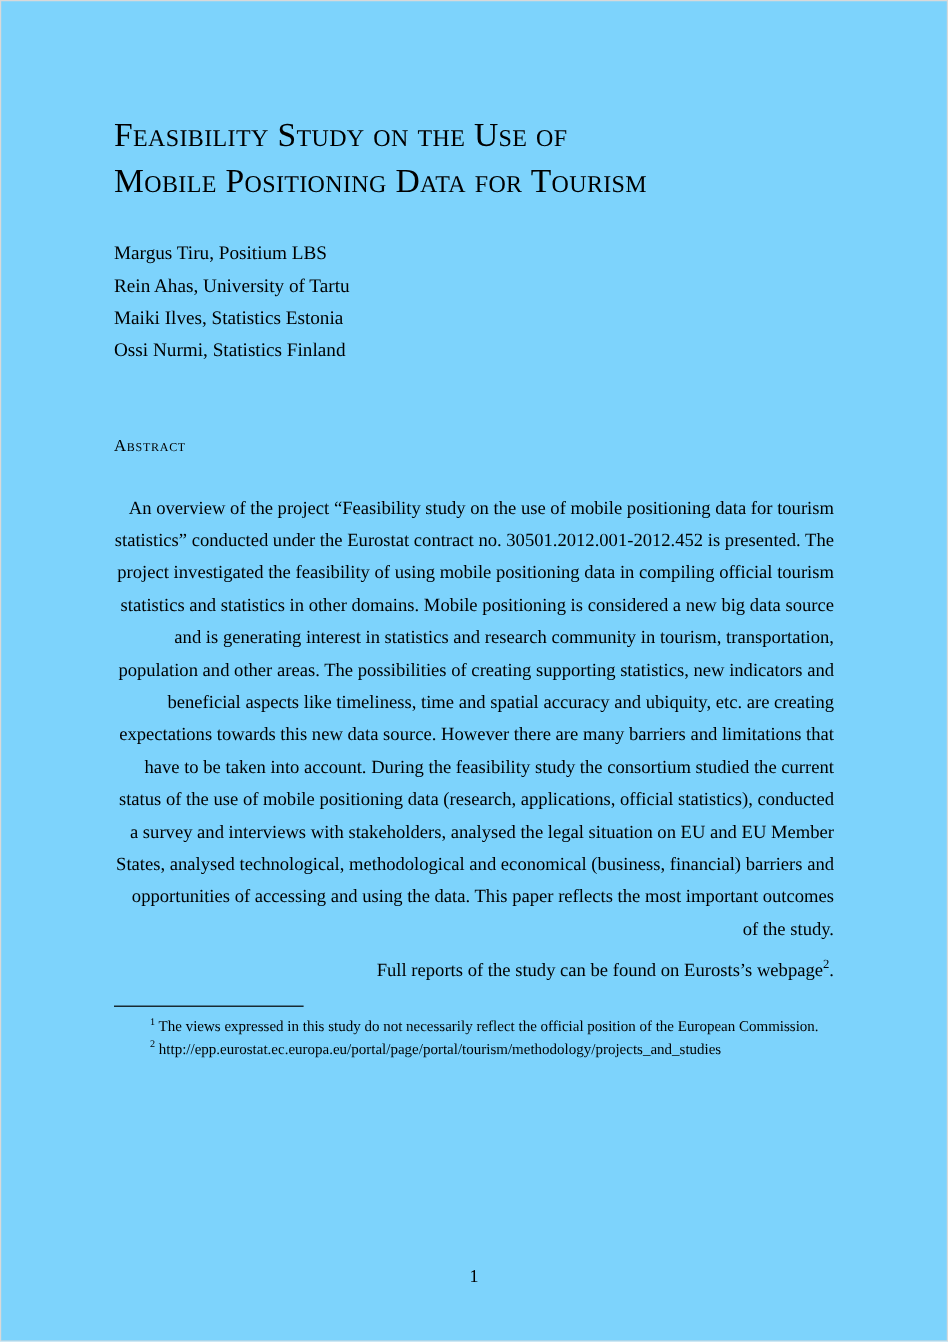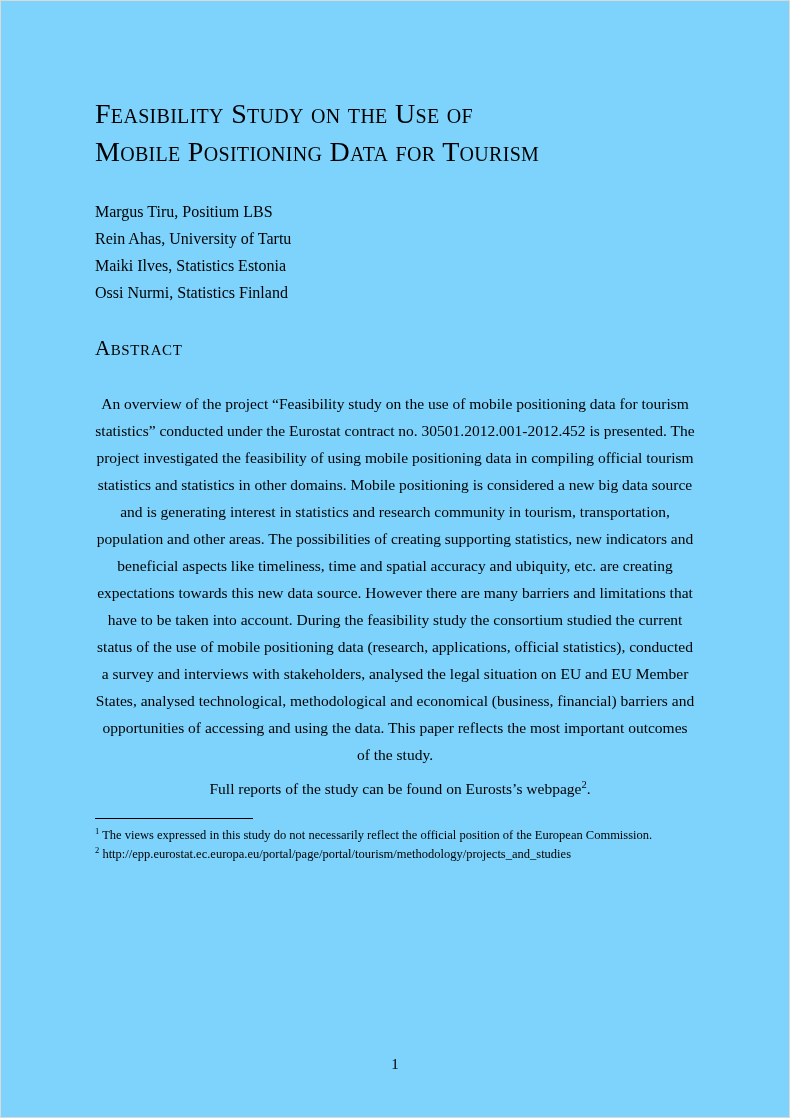--- a/index.html
+++ b/index.html
@@ -39,31 +39,31 @@
   }
   .authors {
     margin: 0 0 14px 0;
   }
   .author {
     margin: 0;
     font-size: 16px;
     line-height: 27px;
   }
   .section-heading {
-    margin: 30px 0 29px 0;
-    font-size: 21px;
+    margin: 59px 0 29px 0;
+    font-size: 14px;
     font-weight: normal;
     font-variant: small-caps;
     letter-spacing: 0.6px;
   }
   .body-text {
     margin: 0;
     font-size: 15.5px;
     line-height: 27px;
-    text-align: center;
+    text-align: right;
   }
   .closing {
     margin-top: 7px;
     margin-left: 10px;
   }
   sup.fnref, sup.fnmark {
     font-size: 0.68em;
     vertical-align: super;
     line-height: 0;
   }
@@ -72,20 +72,21 @@
   }
   .fn-rule {
     width: 158px;
     height: 0;
     border-top: 1px solid #000000;
     margin: 0 0 7px 0;
   }
   .footnote {
     font-size: 12.5px;
     line-height: 19px;
+    margin-left: 30px;
   }
   .page-number {
     position: absolute;
     top: 1056px;
     left: 0;
     width: 100%;
     text-align: center;
     font-size: 15px;
   }
 </style>

